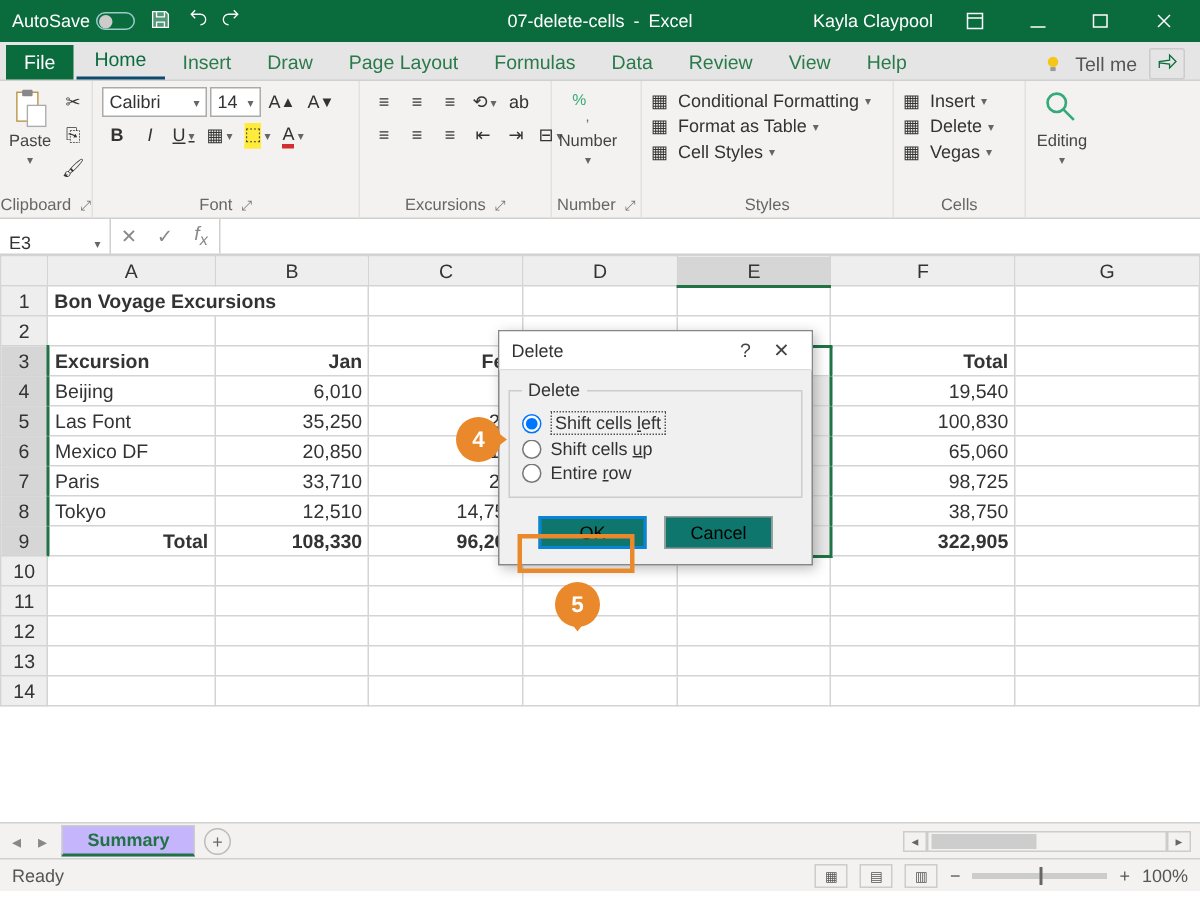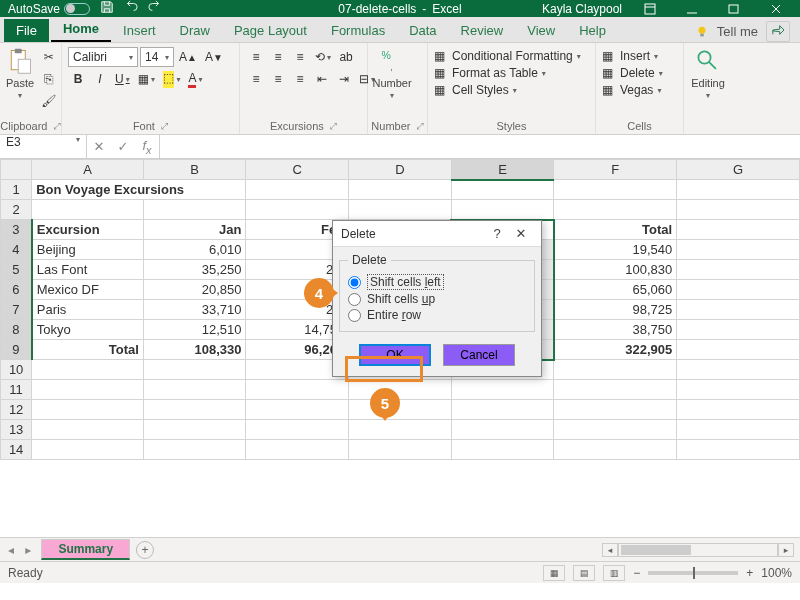--- a/index.html
+++ b/index.html
@@ -1,55 +1,55 @@
 <!DOCTYPE html>
 <html><head>
 <meta charset="utf-8">
 <style>
   * { margin: 0; padding: 0; box-sizing: border-box; font-family: "Segoe UI", Arial, sans-serif; }
   body { background: #fff; width: 800px; height: 600px; overflow: hidden; font-size: 12px; color: #333; position: relative; }
 
   
-  .titlebar { height: 17px; background: #0a6b3d; color: #fff; display: flex; align-items: center; padding: 0 4px; font-size: 12px; }
+  .titlebar { height: 28px; background: #0a6b3d; color: #fff; display: flex; align-items: center; padding: 0 4px; font-size: 12px; }
   .titlebar .autosave { display: flex; align-items: center; gap: 4px; margin-left: 4px; }
   .toggle { width: 26px; height: 12px; border: 1px solid #9cc; border-radius: 6px; position: relative; }
   .toggle::after { content: ""; position: absolute; left: 1px; top: 0.5px; width: 9px; height: 9px; border-radius: 50%; background: #ccc; }
   .qat { display: flex; gap: 10px; margin-left: 10px; }
   .qat svg { width: 14px; height: 14px; }
   .titlebar .title { position: absolute; left: 50%; transform: translateX(-50%); display: flex; gap: 6px; align-items: center; }
   .titlebar .user { margin-left: auto; margin-right: 8px; }
   .winctl { display: flex; gap: 2px; }
   .winctl div { width: 40px; height: 28px; display: flex; align-items: center; justify-content: center; }
 
   
   .ribbon-tabs { height: 26px; background: #e5e5e5; border-bottom: 1px solid #d0d0d0; display: flex; align-items: flex-end; padding-left: 4px; font-size: 13px; }
   .ribbon-tabs .tab { padding: 4px 12px 4px; cursor: pointer; color: #2a7a4b; }
   .ribbon-tabs .tab.file { background: #0a6b3d; color: #fff; margin-right: 2px; }
-  .ribbon-tabs .tab.active { border-bottom: 2px solid #000000; color: #0a6b3d; font-weight: 700; }
+  .ribbon-tabs .tab.active { border-bottom: 2px solid #0c4a6e; color: #0a6b3d; font-weight: 400; }
   .ribbon-tabs .right { margin-left: auto; display: flex; align-items: center; gap: 8px; padding-right: 10px; color: #555;}
   .bulb { width: 14px; height: 14px; }
 
   
   .ribbon { height: 92px; background: #f3f2f1; border-bottom: 1px solid #d0d0d0; display: flex; font-size: 12px; }
   .group { border-right: 1px solid #e1e1e1; padding: 4px 6px 2px; display: flex; flex-direction: column; justify-content: space-between; }
   .group-label { text-align: center; font-size: 11px; color: #666; padding-top: 2px; border-top: 0; display:flex; justify-content:center; align-items:center; gap:2px;}
   .group-body { flex: 1; display: flex; align-items: flex-start; gap: 4px; }
   .stack { display: flex; flex-direction: column; gap: 2px; }
   .btnrow { display: flex; gap: 2px; align-items: center; }
   .rib-btn { min-width: 20px; height: 20px; border: 1px solid transparent; display: flex; align-items: center; justify-content: center; font-size: 12px; padding: 0 2px; background: transparent; }
   .dd::after { content: "▾"; font-size: 8px; margin-left: 2px; color: #666; }
   .bigbtn { width: 36px; display:flex; flex-direction:column; align-items:center; gap:2px; font-size:11px; color:#444;}
   .bigbtn svg { width:28px; height:28px; }
   .fontname { width: 70px; height: 20px; border: 1px solid #ababab; background: #fff; padding: 0 4px; font-size: 12px; display:flex; align-items:center; justify-content:space-between;}
   .fontsize { width: 34px; height: 20px; border: 1px solid #ababab; background: #fff; padding: 0 4px; font-size: 12px; display:flex; align-items:center; justify-content:space-between;}
   .launcher { font-size: 9px; color:#777; margin-left:4px;}
 
   
   .fbar { height: 24px; border-bottom: 1px solid #d0d0d0; display: flex; align-items: stretch; background: #fff; }
-  .namebox { width: 87px; border-right: 1px solid #d0d0d0; display: flex; align-items: flex-start; padding: 0 6px; font-size: 12px; justify-content: space-between; }
+  .namebox { width: 74px; border-right: 1px solid #d0d0d0; display: flex; align-items: center; padding: 16px 6px; font-size: 12px; justify-content: space-between; }
   .fx-btns { display: flex; align-items: center; border-right: 1px solid #d0d0d0; }
   .fx-btns span { width: 24px; text-align: center; color: #888; font-size: 13px; }
   .fx-input { flex: 1; }
 
   
   .grid-wrap { position: relative; height: 378px; overflow: hidden; background: #fff; }
   table.sheet { border-collapse: collapse; width: 100%; table-layout: fixed; }
   .sheet th, .sheet td { border: 1px solid #d4d4d4; height: 20px; font-size: 13px; padding: 0 4px; text-align: left; background: #fff; }
   .sheet thead th { background: #eee; text-align: center; font-weight: normal; color: #333; position: sticky; top: 0; }
   .sheet tbody th { background: #eee; text-align: center; font-weight: normal; width: 28px; color: #333; }
@@ -60,21 +60,21 @@
   .sel { background: #e8e8e8 !important; }
   .selborder-top { border-top: 2px solid #217346 !important; }
   .selborder-bottom { border-bottom: 2px solid #217346 !important; }
   .selborder-left { border-left: 2px solid #217346 !important; }
   .selborder-right { border-right: 2px solid #217346 !important; }
   .active-cell { background: #fff !important; }
 
   
   .sheettabs { height: 24px; border-top: 1px solid #d0d0d0; background: #f3f2f1; display: flex; align-items: center; font-size: 12px; padding-left: 8px; gap: 6px;}
   .sheettabs .nav { color:#888; letter-spacing:4px; }
-  .sheettab { padding: 2px 16px; background: #f9a8d4; border: 1px solid #ccc; border-bottom: 2px solid #217346; font-weight: bold; color:#217346;}
+  .sheettab { padding: 2px 16px; background: #c4b5fd; border: 1px solid #ccc; border-bottom: 2px solid #217346; font-weight: bold; color:#217346;}
   .addsheet { width:18px; height:18px; border:1px solid #bbb; border-radius:50%; display:flex; align-items:center; justify-content:center; color:#666;}
   .hscroll { margin-left:auto; display:flex; align-items:center; gap:0; padding-right:6px;}
   .sbar { width: 160px; height: 14px; background:#f3f2f1; border:1px solid #ccc; position:relative;}
   .sbar .thumb { position:absolute; left:2px; top:1px; height:10px; width:70px; background:#cdcdcd;}
   .sarrow { width:16px; height:14px; border:1px solid #ccc; display:flex;align-items:center;justify-content:center;font-size:9px;color:#666;background:#f3f2f1;}
 
   
   .status { height: 22px; background: #f3f2f1; border-top: 1px solid #d0d0d0; display: flex; align-items: center; font-size: 12px; padding: 0 8px; color:#555;}
   .status .right { margin-left: auto; display: flex; align-items: center; gap: 8px; }
   .viewbtn { width:22px; height:16px; border:1px solid #ccc; display:flex;align-items:center;justify-content:center;font-size:9px;}
@@ -85,21 +85,21 @@
   .dialog { position: absolute; left: 332px; top: 220px; width: 210px; background: #f0f0f0; border: 1px solid #888; box-shadow: 2px 2px 8px rgba(0,0,0,0.25); font-size: 12px; }
   .dlg-title { height: 26px; display:flex; align-items:center; padding: 0 8px; background:#fff; border-bottom:1px solid #ddd;}
   .dlg-title .t { flex:1; }
   .dlg-title .q, .dlg-title .x { width:24px; text-align:center; font-size:13px; color:#444;}
   .dlg-fieldset { margin:6px; border:1px solid #ccc; padding: 6px 8px 8px; }
   .dlg-fieldset legend { padding: 0 4px; }
   .dlg-opt { display:flex; align-items:center; gap:6px; padding:1px 0;}
   .dlg-opt input { margin:0; }
   .dlg-opt.selected label { border: 1px dotted #555; padding: 0 2px; }
   .dlg-btns { display:flex; justify-content:center; gap:12px; padding: 6px 0 10px;}
-  .dlg-btn { width:72px; height:22px; border:1px solid #999; background:#8b5cf6; font-size:12px;}
+  .dlg-btn { width:72px; height:22px; border:1px solid #999; background:#0f766e; font-size:12px;}
   .dlg-btn.primary { border:2px solid #0a84d8; }
   .dlg-frame { position:absolute; border: 3px solid #e9892b; pointer-events:none;}
 
   
   .callout { position:absolute; width:30px; height:30px; border-radius:50%; background:#e9892b; color:#fff; font-weight:bold; font-size:15px; display:flex; align-items:center; justify-content:center; }
   .callout::after { content:""; position:absolute; right:-4px; top:50%; transform:translateY(-50%); border-left:8px solid #e9892b; border-top:6px solid transparent; border-bottom:6px solid transparent;}
   .callout.down::after { right:auto; left:50%; top:auto; bottom:-5px; transform:translateX(-50%) rotate(90deg);}
 
   .corner-tri { position:absolute; left:0; top:0; width:0;height:0;border-top:12px solid #0a6b3d; border-right:12px solid transparent;}
   .u { text-decoration: underline; text-decoration-color: inherit; }

